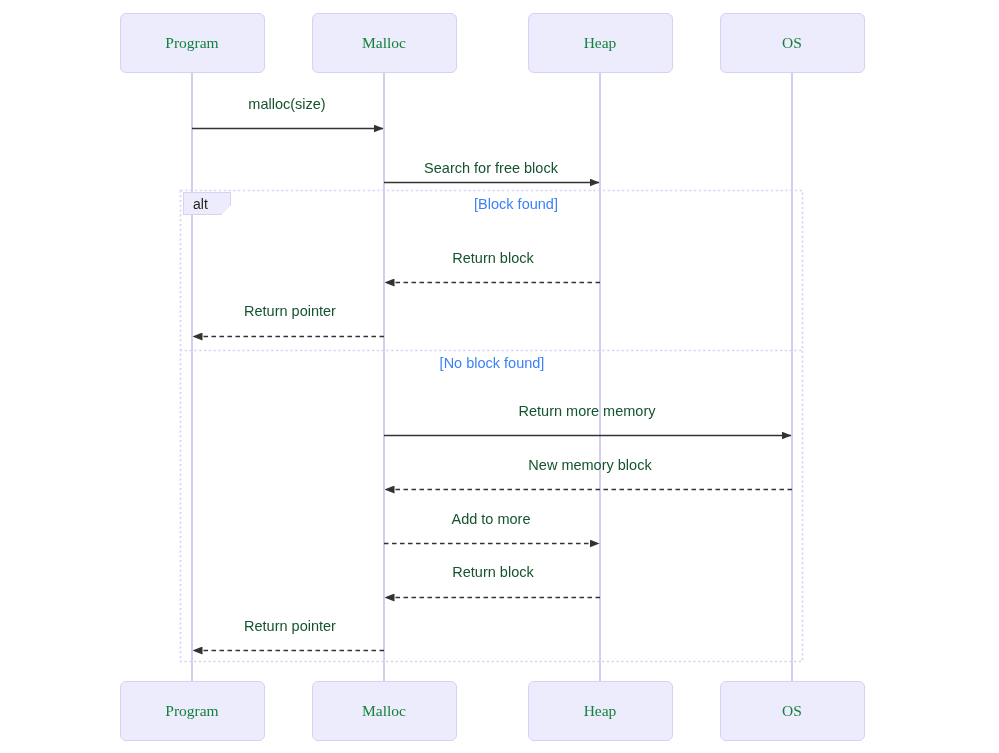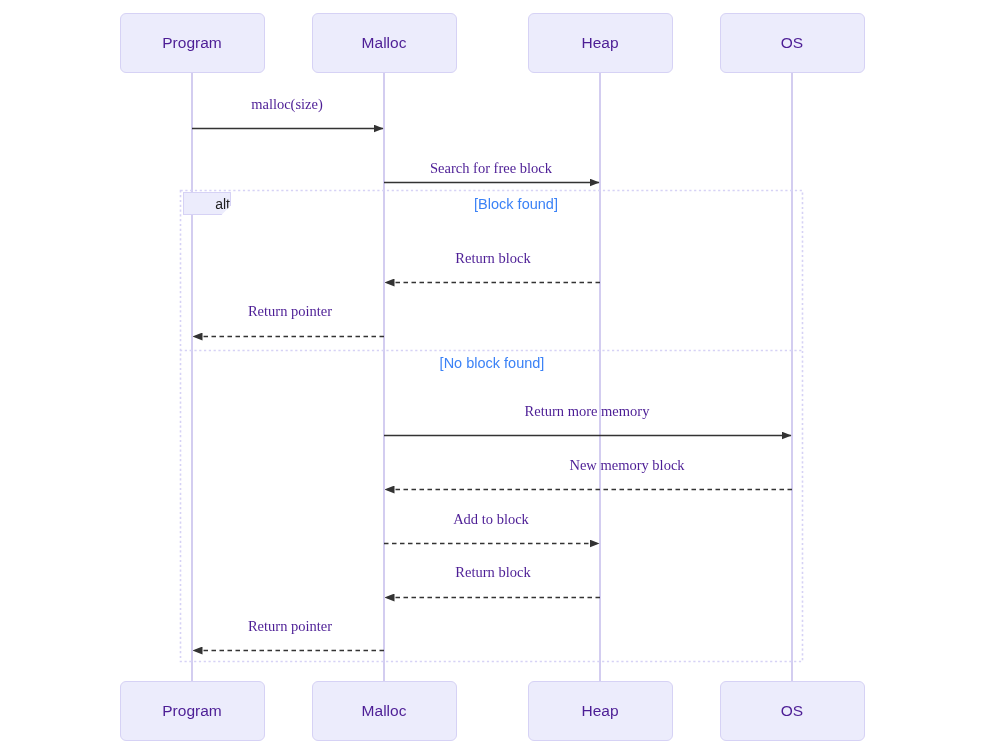--- a/index.html
+++ b/index.html
@@ -30,30 +30,30 @@
     box-sizing: border-box;
     background: #ececfc;
     border: 1px solid #d6d2f5;
     border-radius: 6px;
     display: flex;
     align-items: center;
     justify-content: center;
   }
   .actor-label {
     font-size: 15.5px;
-    color: #4c1d95;
-    font-family: Liberation Sans, sans-serif;
+    color: #15803d;
+    font-family: Liberation Serif, serif;
     line-height: 1;
     white-space: nowrap;
   }
   .msg-label {
     position: absolute;
     font-size: 14.5px;
-    color: #4c1d95;
-    font-family: Liberation Serif, serif;
+    color: #14532d;
+    font-family: Liberation Sans, sans-serif;
     white-space: nowrap;
     transform: translate(-50%, -50%);
     line-height: 1;
   }
   .cond-label {
     position: absolute;
     font-size: 14.5px;
     color: #3b82f6;
     font-family: "Liberation Sans", sans-serif;
     white-space: nowrap;
@@ -62,21 +62,20 @@
   }
   .alt-tag {
     position: absolute;
     box-sizing: border-box;
     background: #ececfc;
     border: 1px solid #d6d2f5;
     display: flex;
     align-items: center;
     padding-left: 9px;
     clip-path: polygon(0 0, 100% 0, 100% 58%, 80% 100%, 0 100%);
-    justify-content: flex-end;
   }
   .alt-tag-text {
     font-size: 14px;
     color: #1f1f1f;
     font-family: "Liberation Sans", sans-serif;
     line-height: 1;
   }
 </style>
 </head>
 <body>
@@ -148,21 +147,21 @@
   <div class="alt-tag" id="alt-tag" style="left:183px; top:192px; width:48px; height:23px;">
     <span class="alt-tag-text">alt</span>
   </div>
 
   <div id="labels">
       <div class="msg-label" style="left: 287px; top: 104px;">malloc(size)</div>
       <div class="msg-label" style="left: 491px; top: 168px;">Search for free block</div>
       <div class="msg-label" style="left: 493px; top: 258px;">Return block</div>
       <div class="msg-label" style="left: 290px; top: 311px;">Return pointer</div>
       <div class="msg-label" style="left: 587px; top: 411px;">Return more memory</div>
-      <div class="msg-label" style="left: 590px; top: 465px; margin-left: 37px;">New memory block</div>
-      <div class="msg-label" style="left: 491px; top: 519px;">Add to block</div>
+      <div class="msg-label" style="left: 590px; top: 465px;">New memory block</div>
+      <div class="msg-label" style="left: 491px; top: 519px;">Add to more</div>
       <div class="msg-label" style="left: 493px; top: 572px;">Return block</div>
       <div class="msg-label" style="left: 290px; top: 626px;">Return pointer</div>
       <div class="cond-label" style="left: 516px; top: 204px;">[Block found]</div>
       <div class="cond-label" style="left: 492px; top: 363px;">[No block found]</div>
     </div>
 
 </div>
 
 </body></html>

